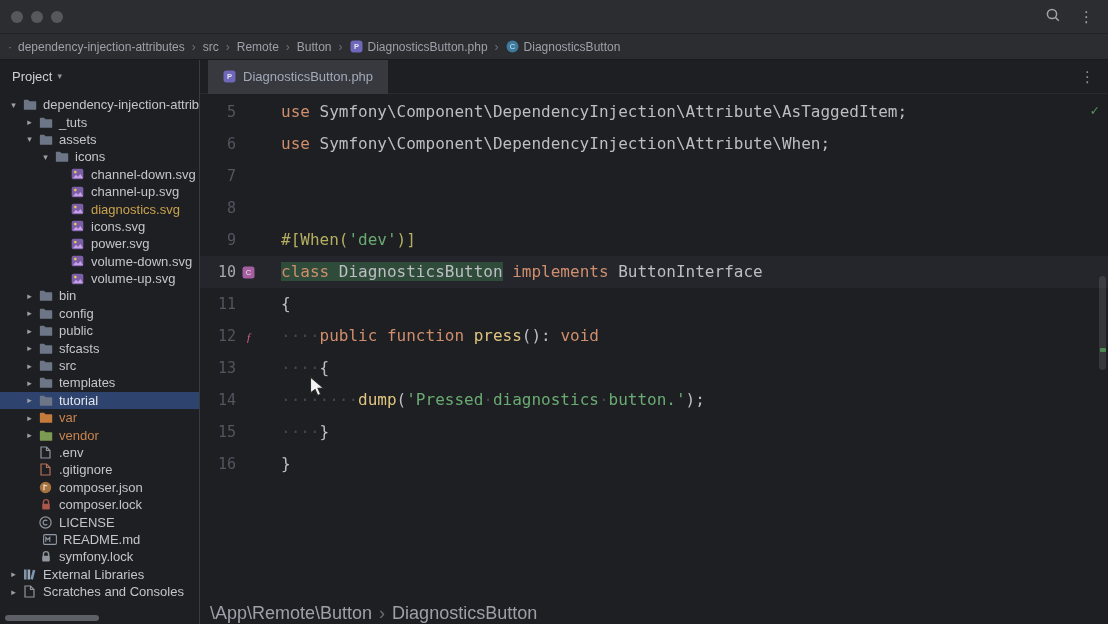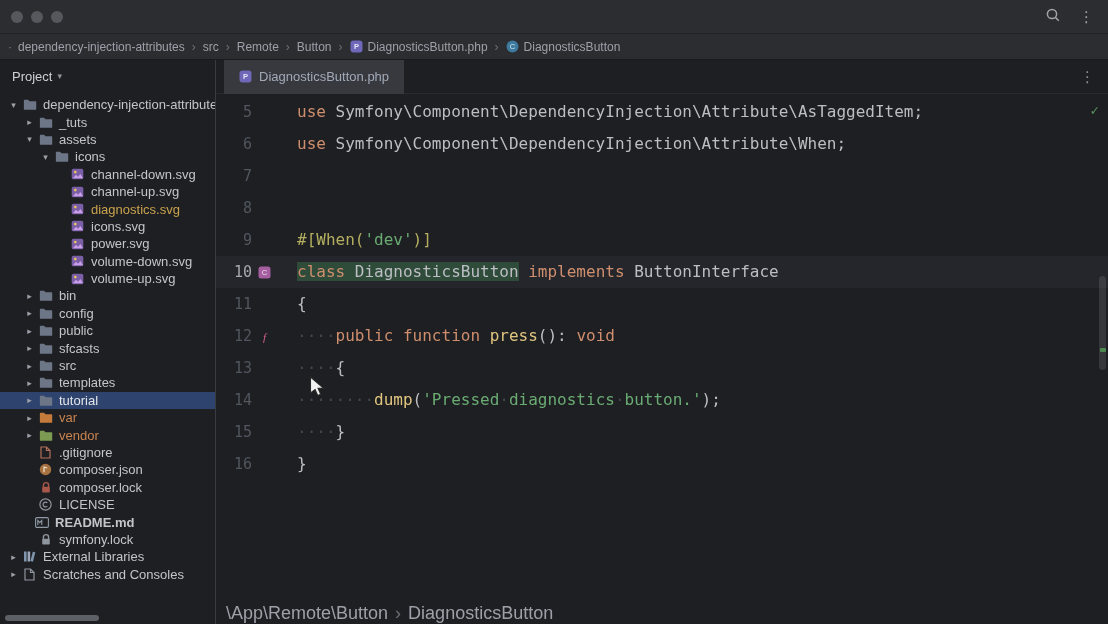--- a/index.html
+++ b/index.html
@@ -16,21 +16,21 @@
   .crumbbar{height:26px;background:#2b2d30;display:flex;align-items:center;padding-left:8px;
     font-size:12px;color:#9da0a8;border-bottom:1px solid #191a1c}
   .crumb-dot{color:#7b7f86;margin:0 6px 0 0}
   #crumbs{display:flex;align-items:center}
   .crumb-sep{color:#6b6f76;margin:0 7px;font-size:12px}
   .crumb-item{white-space:nowrap;cursor:default}
   .crumb-icn{display:inline-flex;margin-right:5px}
   .crumb-icn svg{display:block}
   
   .main{display:flex;height:564px}
-  .project{width:216px;flex:none;background:#1e1f22;border-right:1px solid #393b40;position:relative;
+  .project{width:200px;flex:none;background:#1e1f22;border-right:1px solid #393b40;position:relative;
     display:flex;flex-direction:column}
   .project-header{height:32px;display:flex;align-items:center;gap:5px;padding-left:12px;
     color:#ced0d6;font-size:13px}
   .ph-chev{color:#8f939b;font-size:9px}
   .tree{flex:1;overflow:hidden;padding-top:4px;font-size:13px}
   .tree-row{height:17.4px;display:flex;align-items:center;white-space:nowrap;cursor:default}
   .tree-row.selected{background:var(--sel,#2e436e)}
   .tree-row.selected .tree-label{color:#e4e6ea}
   .chev{width:15px;flex:none;text-align:center;font-size:9px;color:#9da0a8}
   .icn{width:17px;flex:none;display:inline-flex;justify-content:center;margin-right:5px}
@@ -322,20 +322,30 @@
               <svg width="14" height="13" viewBox="0 0 16 14">
                 <path d="M1 2.2c0-.4.3-.7.7-.7h4.1l1.6 1.7h7c.4 0 .7.3.7.7v8.4c0 .4-.3.7-.7.7H1.7c-.4 0-.7-.3-.7-.7z" fill="#7d9a52"></path>
               </svg>
             </span>
             <span class="tree-label lbl-excluded">vendor</span>
           </div>
           <div class="tree-row" style="padding-left: 22px;">
             <span class="chev"></span>
             <span class="icn">
               <svg width="11" height="13" viewBox="0 0 11 13">
+                <path d="M1 1h5.5L10 4.5V12H1z" fill="none" stroke="#8f959e" stroke-width="1.2"></path>
+                <path d="M6.5 1v3.5H10" fill="none" stroke="#8f959e" stroke-width="1.2"></path>
+              </svg>
+            </span>
+            <span class="tree-label">.env</span>
+          </div>
+          <div class="tree-row" style="padding-left: 22px;">
+            <span class="chev"></span>
+            <span class="icn">
+              <svg width="11" height="13" viewBox="0 0 11 13">
                 <path d="M1 1h5.5L10 4.5V12H1z" fill="none" stroke="#b0705a" stroke-width="1.2"></path>
                 <path d="M6.5 1v3.5H10" fill="none" stroke="#b0705a" stroke-width="1.2"></path>
               </svg>
             </span>
             <span class="tree-label">.gitignore</span>
           </div>
           <div class="tree-row" style="padding-left: 22px;">
             <span class="chev"></span>
             <span class="icn">
               <svg width="13" height="13" viewBox="0 0 13 13">
@@ -358,21 +368,21 @@
           <div class="tree-row" style="padding-left: 22px;">
             <span class="chev"></span>
             <span class="icn">
               <svg width="13" height="13" viewBox="0 0 13 13">
                 <circle cx="6.5" cy="6.5" r="5.6" fill="none" stroke="#8f959e" stroke-width="1.2"></circle>
                 <path d="M8.3 4.9a2.4 2.4 0 100 3.2" fill="none" stroke="#8f959e" stroke-width="1.2"></path>
               </svg>
             </span>
             <span class="tree-label">LICENSE</span>
           </div>
-          <div class="tree-row" style="padding-left: 18px; font-weight: bold;">
+          <div class="tree-row" style="padding-left: 26px;">
             <span class="chev"></span>
             <span class="icn">
               <svg width="14" height="11" viewBox="0 0 14 11">
                 <rect x="0.6" y="0.6" width="12.8" height="9.8" rx="1.4" fill="none" stroke="#8f9aa6" stroke-width="1.1"></rect>
                 <path d="M2.8 8V3.4l2 2.2 2-2.2V8" fill="none" stroke="#8f9aa6" stroke-width="1.1"></path>
               </svg>
             </span>
             <span class="tree-label">README.md</span>
           </div>
           <div class="tree-row" style="padding-left: 22px;">

